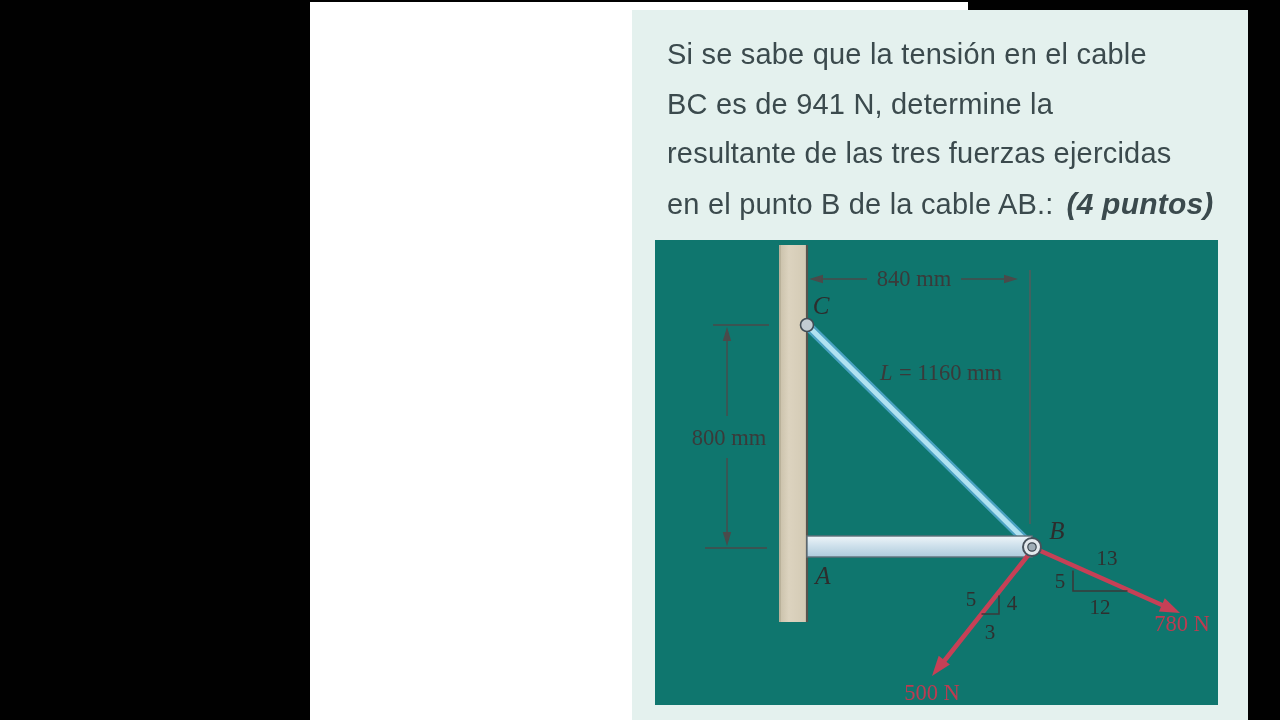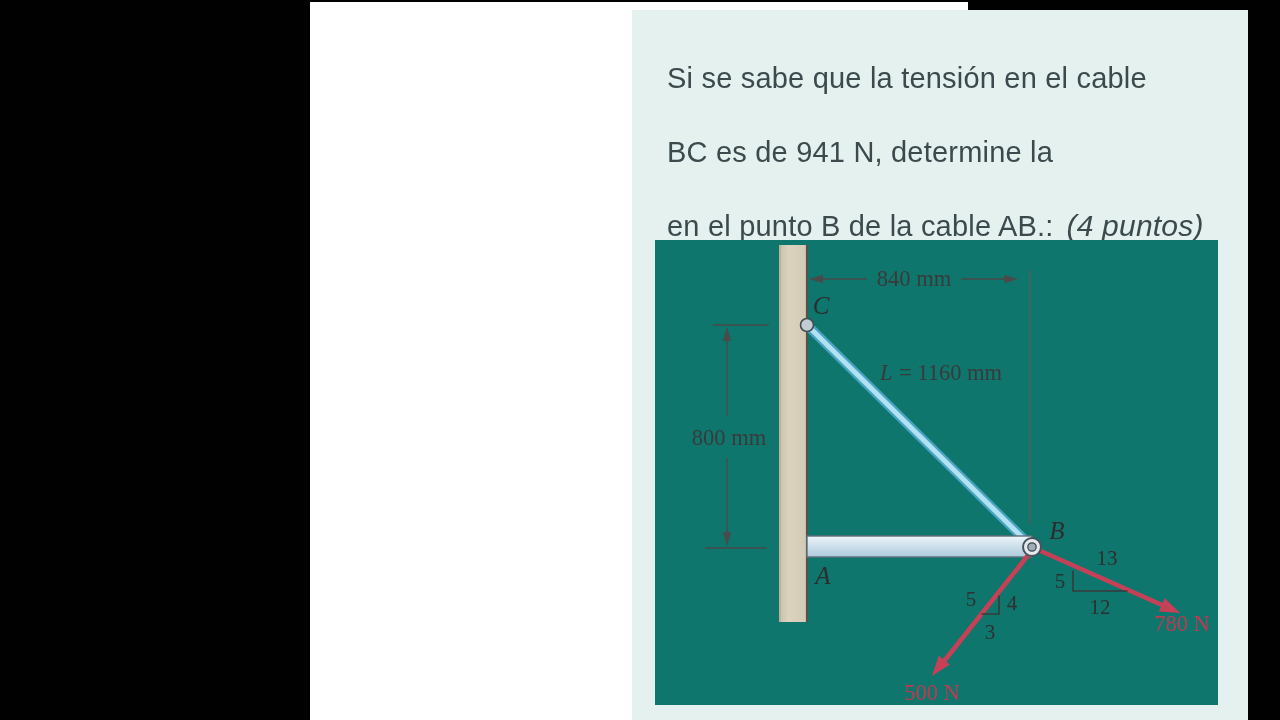--- a/index.html
+++ b/index.html
@@ -2,22 +2,22 @@
 <html><head>
 <meta charset="utf-8">
 <style>
   html,body{margin:0;padding:0;background:#000;}
   .stage{position:relative;width:1280px;height:720px;background:#010101;overflow:hidden;
          font-family:"Liberation Sans",sans-serif;}
   .card{position:absolute;left:310px;top:2px;width:658px;height:718px;background:#ffffff;}
   .mint{position:absolute;left:322px;top:8px;width:616px;height:712px;background:#e4f1ee;}
   .problem-text{position:absolute;left:35px;top:20px;width:560px;
                 font-size:29px;line-height:49.5px;color:#3b4a4d;letter-spacing:.2px;}
-  .pline{white-space:nowrap;margin-top:24px;}
-  .points{font-weight:normal;font-style:italic;font-size:30px;margin-left:13px;}
+  .pline{white-space:nowrap;}
+  .points{font-weight:bold;font-style:italic;font-size:30px;margin-left:13px;}
   .diagram{position:absolute;left:23px;top:230px;width:563px;height:465px;background:#0f766e;}
   svg{display:block;}
   .lbl{font-family:"Liberation Serif",serif;fill:#3a3a3a;font-size:22.5px;text-anchor:middle;}
   .lbl-num{font-family:"Liberation Serif",serif;fill:#2f2f2f;font-size:21px;text-anchor:middle;}
   .lbl-point{font-family:"Liberation Serif",serif;font-style:italic;fill:#2d2d2d;font-size:25px;text-anchor:middle;}
   .lbl-red{font-family:"Liberation Serif",serif;fill:#bd3b51;font-size:22.5px;text-anchor:middle;}
   .lbl-start{text-anchor:start;}
   .dimline{stroke:#4a4a4a;stroke-width:1.4;}
   .extline{stroke:#5a5a5a;stroke-width:1.4;}
   .dimhead{fill:#4a4a4a;}
@@ -28,20 +28,21 @@
 </head>
 <body>
 
 <div class="stage">
   <div class="card">
     <div class="mint">
 
       <div class="problem-text">
         <div class="pline">Si se sabe que la tensión en el cable</div>
         <div class="pline">BC es de 941 N, determine la</div>
+        <div class="pline">resultante de las tres fuerzas ejercidas</div>
         <div class="pline"><span>en el punto B de la cable AB.:</span><span class="points">(4 puntos)</span></div>
       </div>
 
       <div class="diagram">
         <svg viewBox="345 238 563 465" width="563" height="465">
           <defs>
             <linearGradient id="beamGrad" x1="0" y1="0" x2="0" y2="1">
               <stop offset="0%" stop-color="#eef5f9"></stop>
               <stop offset="45%" stop-color="#cfe1ec"></stop>
               <stop offset="100%" stop-color="#aecbdc"></stop>

